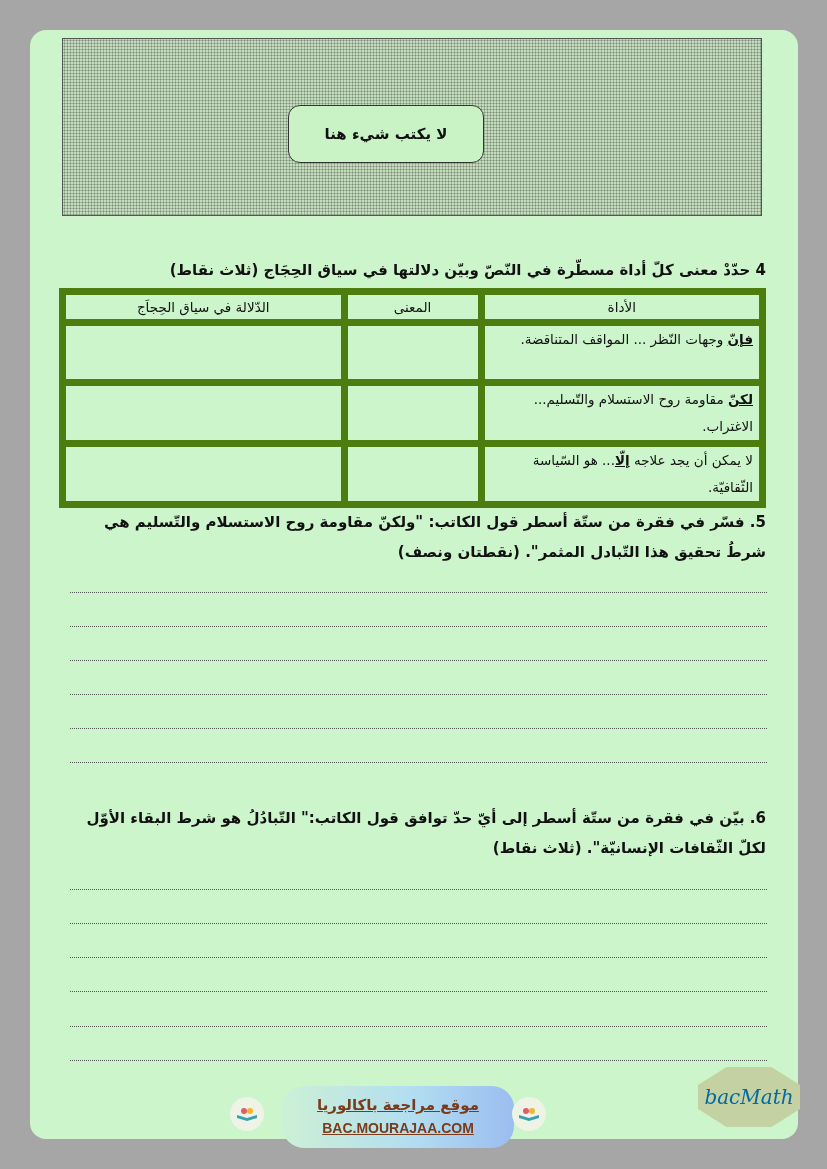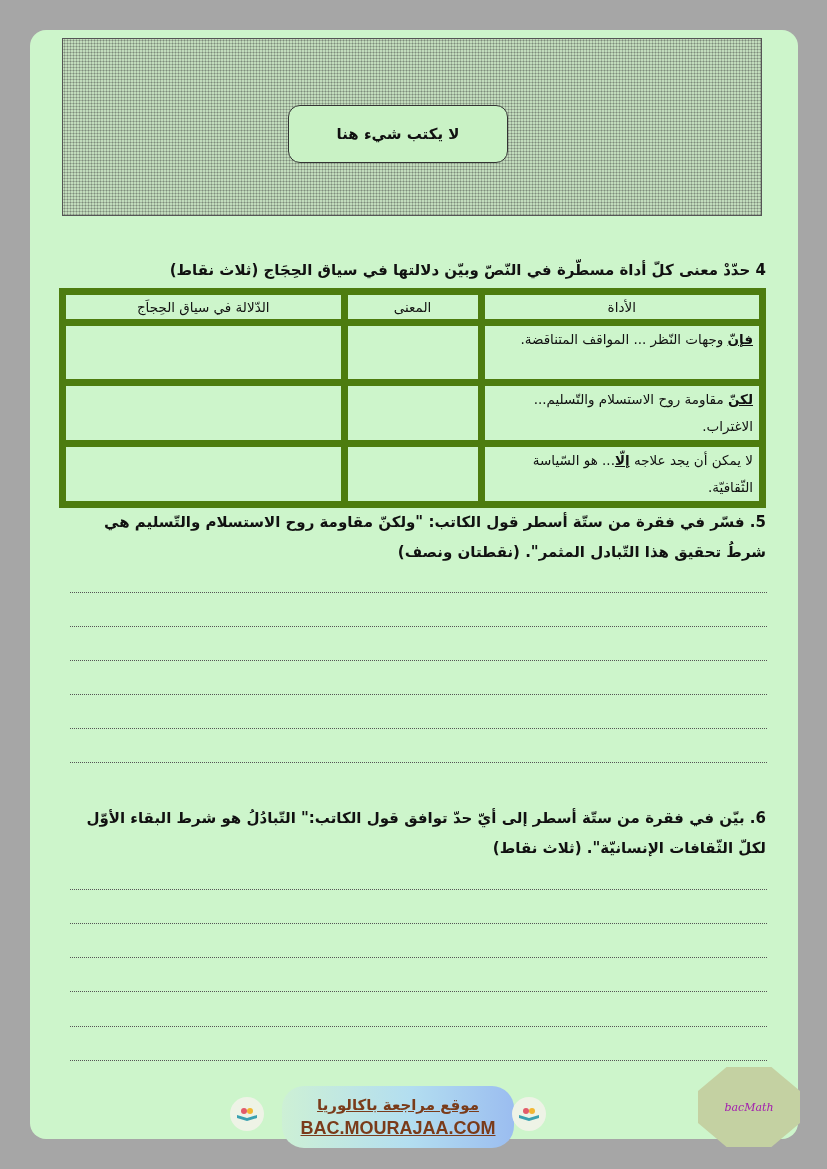--- a/index.html
+++ b/index.html
@@ -14,21 +14,21 @@
     }
     .hatch-box {
       position: absolute; left: 62px; top: 38px; width: 700px; height: 178px;
       border: 1.5px solid #555;
       background-color: #c2dcbc;
       background-image: radial-gradient(#7e8c7b 0.9px, transparent 1.1px);
       background-size: 3px 3px;
       box-sizing: border-box;
     }
     .stamp {
-      position: absolute; left: 288px; top: 105px; width: 220px; height: 58px;
+      position: absolute; left: 288px; top: 105px; width: 196px; height: 58px;
       border: 1.5px solid #333; border-radius: 12px; background: #c9f2c5;
       display: flex; align-items: center; justify-content: center;
       font-weight: bold; font-size: 15px; color: #111; direction: rtl;
       box-sizing: border-box;
     }
     .q-text {
       position: absolute; direction: rtl; text-align: right; color: #111;
       font-weight: bold; font-size: 15px; line-height: 30px;
     }
     .q4 { right: 61px; top: 257px; width: 700px; line-height: 26px; }
@@ -55,35 +55,35 @@
       position: absolute; left: 282px; top: 1086px; width: 232px; height: 62px;
       border-radius: 22px;
       background: linear-gradient(90deg, #cdf0d5 0%, #b3def0 55%, #9bbdf0 100%);
       display: flex; flex-direction: column; align-items: center; justify-content: center;
     }
     .footer-banner .ar {
       direction: rtl; color: #7a3b1a; font-weight: bold; font-size: 15px;
       text-decoration: underline; line-height: 22px;
     }
     .footer-banner .en {
-      color: #7a3b1a; font-weight: bold; font-size: 18px; text-decoration: underline;
+      color: #7a3b1a; font-weight: bold; font-size: 14px; text-decoration: underline;
       line-height: 24px; font-family: "Liberation Sans", sans-serif;
     }
     .badge-logo {
       position: absolute; top: 1097px; width: 34px; height: 34px; border-radius: 50%;
       background: #eef3e6; display: flex; align-items: center; justify-content: center;
     }
     .badge-logo.left { left: 230px; }
     .badge-logo.right { left: 512px; }
     .bacmath {
-      position: absolute; left: 698px; top: 1067px; width: 102px; height: 80px;
+      position: absolute; left: 698px; top: 1067px; width: 102px; height: 60px;
       background: #c4d1a2;
       clip-path: polygon(28% 0, 72% 0, 100% 30%, 100% 70%, 72% 100%, 28% 100%, 0 70%, 0 30%);
       display: flex; align-items: center; justify-content: center;
-      color: #a21caf; font-family: "DejaVu Serif", serif; font-style: italic; font-size: 11px;
+      color: #0369a1; font-family: "DejaVu Serif", serif; font-style: italic; font-size: 20px;
     }
   </style>
 </head>
 <body>
 
 <div class="page"></div>
 
 <div class="hatch-box"></div>
 <div class="stamp">لا يكتب شيء هنا</div>
 

